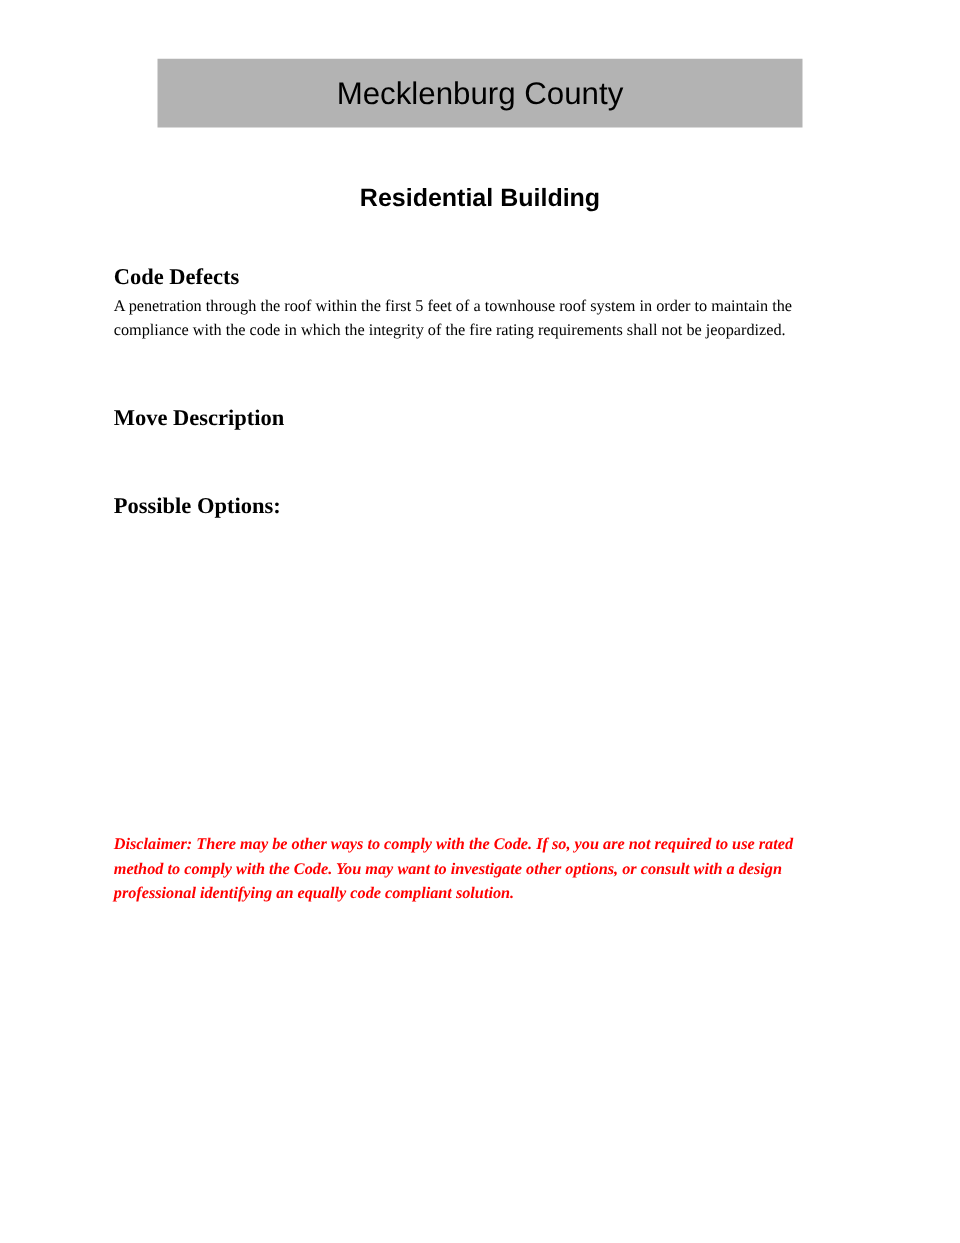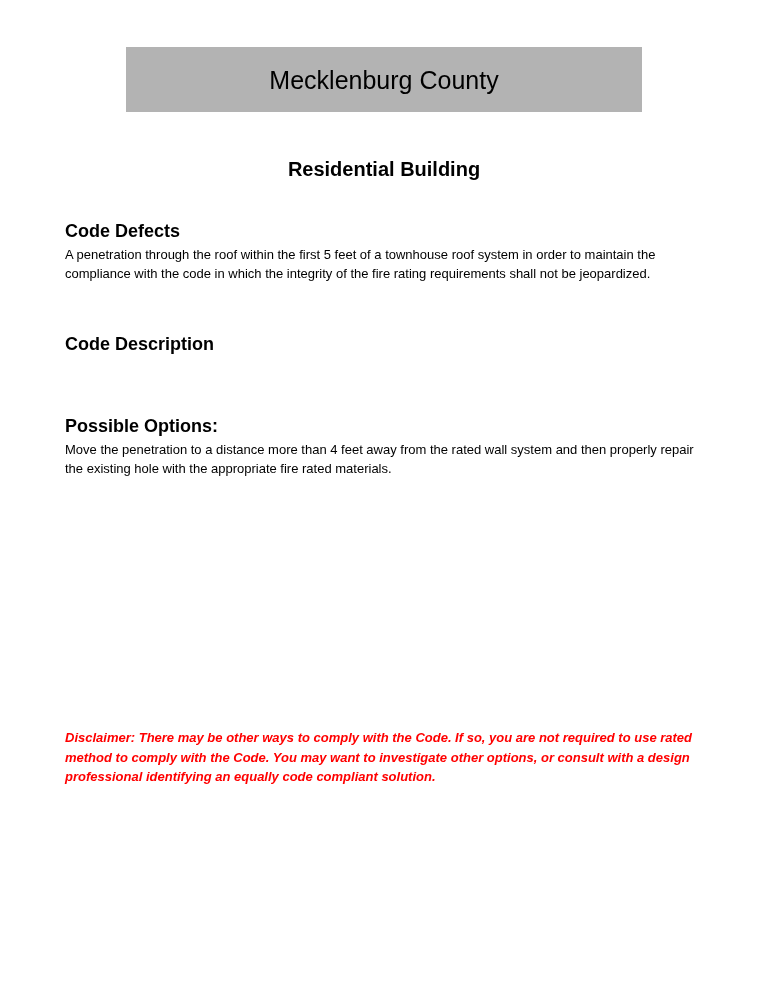--- a/index.html
+++ b/index.html
@@ -22,50 +22,51 @@
     overflow: hidden;
   }
   .page {
     width: 768px;
     height: 994px;
     position: relative;
   }
   .title-banner {
     margin: 47px auto 0 auto;
     width: 516px;
-    height: 65px;
+    height: 55px;
     background: var(--banner_bg);
     display: flex;
     flex-direction: row;
     align-items: center;
     justify-content: center;
     text-align: center;
     font-size: 25px;
     line-height: 30px;
     font-weight: 400;
     color: #000;
   }
   .subtitle {
     margin: 46px 0 0 0;
     text-align: center;
     font-size: 20px;
     font-weight: 700;
   }
   .content {
-    padding: 0 65px;
+    padding: 0 91px;
+    font-family: Liberation Serif, serif;
   }
   .section h3 {
     font-size: 18px;
     font-weight: 700;
     margin: 0;
     line-height: 22px;
   }
   .section-code-defects h3 { margin-top: 39px; }
   .section-code-description h3 { margin-top: 50px; }
-  .section-possible-options h3 { margin-top: 60px; }
+  .section-possible-options h3 { margin-top: 48px; }
   .section p {
     margin: 3px 0 0 0;
     font-size: 13px;
     line-height: 19px;
   }
   .underline {
     text-decoration: underline;
   }
   .after-reference {
     margin-left: 14px;
@@ -91,25 +92,24 @@
   <h2 class="subtitle">Residential Building</h2>
 
   <div class="content">
 
     <section class="section section-code-defects">
       <h3>Code Defects</h3>
       <p>A penetration through the roof within the first 5 feet of a townhouse roof system in order to maintain the compliance with the code in which the integrity of the fire rating requirements shall not be jeopardized.</p>
     </section>
 
     <section class="section section-code-description">
-      <h3>Code Description</h3>
+      <h3>Move Description</h3>
     </section>
 
     <section class="section section-possible-options">
       <h3>Possible Options:</h3>
-      <p>Move the penetration to a distance more than 4 feet away from the rated wall system and then properly repair the existing hole with the appropriate fire rated materials.</p>
     </section>
 
     <p class="disclaimer">Disclaimer: There may be other ways to comply with the Code. If so, you are not required to use rated method to comply with the Code. You may want to investigate other options, or consult with a design professional identifying an equally code compliant solution.</p>
 
   </div>
 
 </div>
 
 </body></html>

